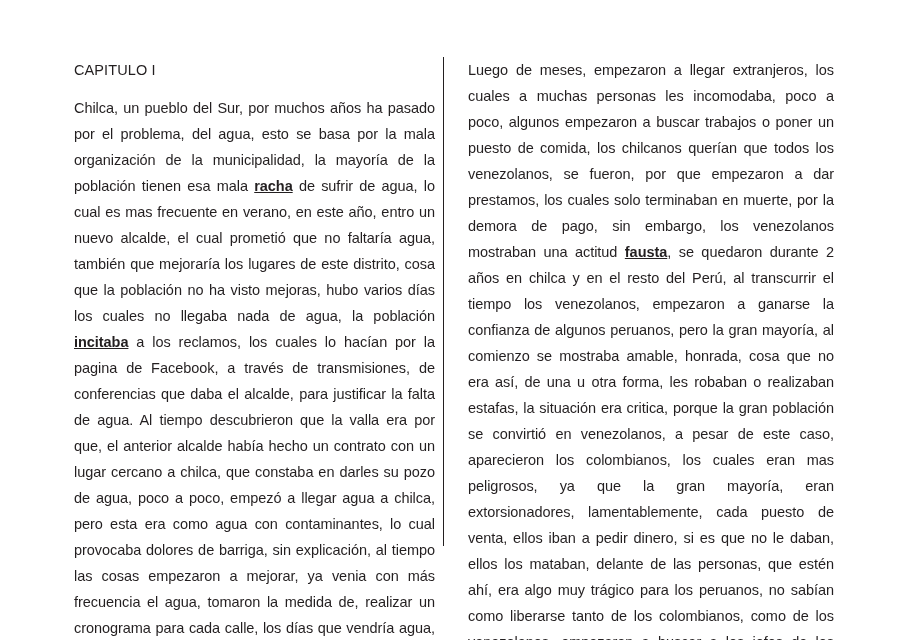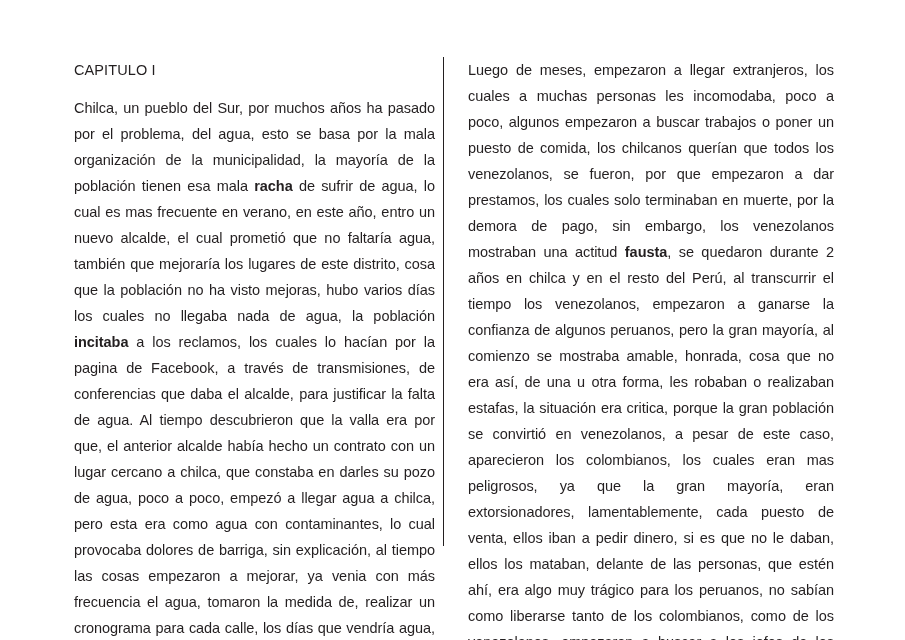--- a/index.html
+++ b/index.html
@@ -67,20 +67,21 @@
     text-justify: inter-word;
     margin: 0;
     letter-spacing: -0.05px;
     word-spacing: 0.1px;
     hyphens: none;
   }
 
   .body-text b,
   .body-text strong {
     font-weight: 700;
+    text-decoration: underline;
   }
 
   .right-first {
     margin-top: 0;
   }
 </style>
 </head>
 <body>
 
 <div class="page">

